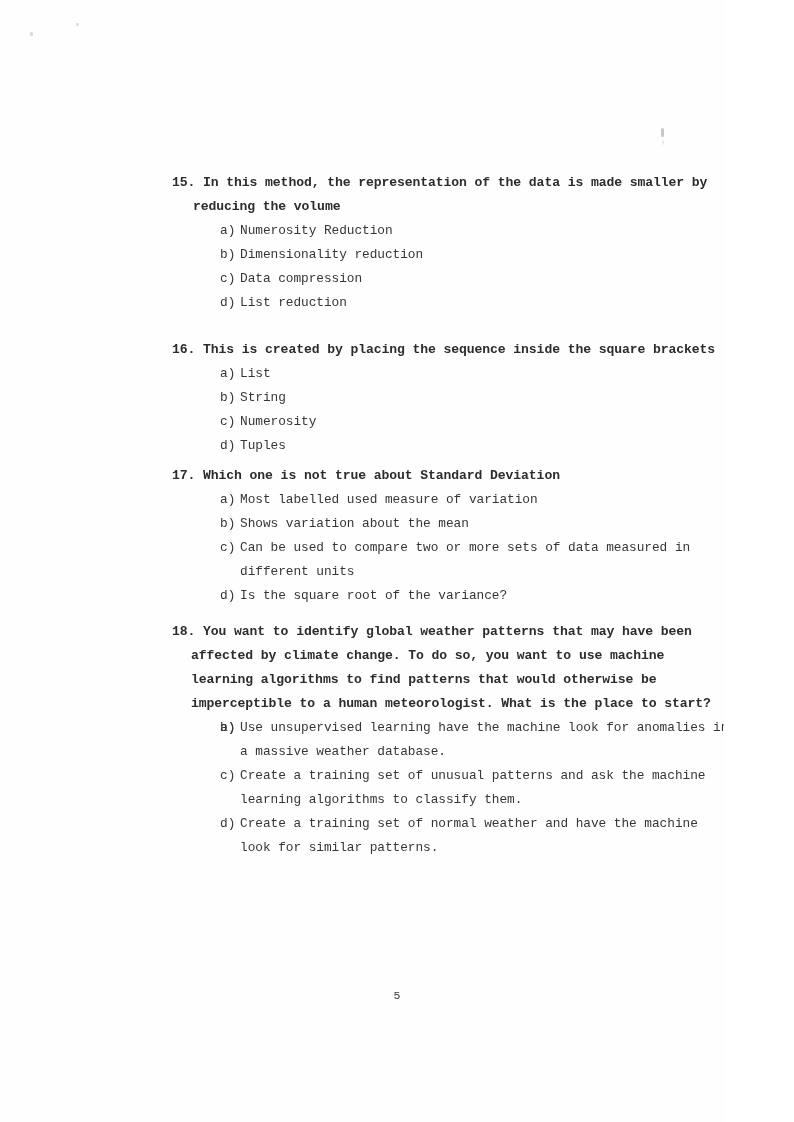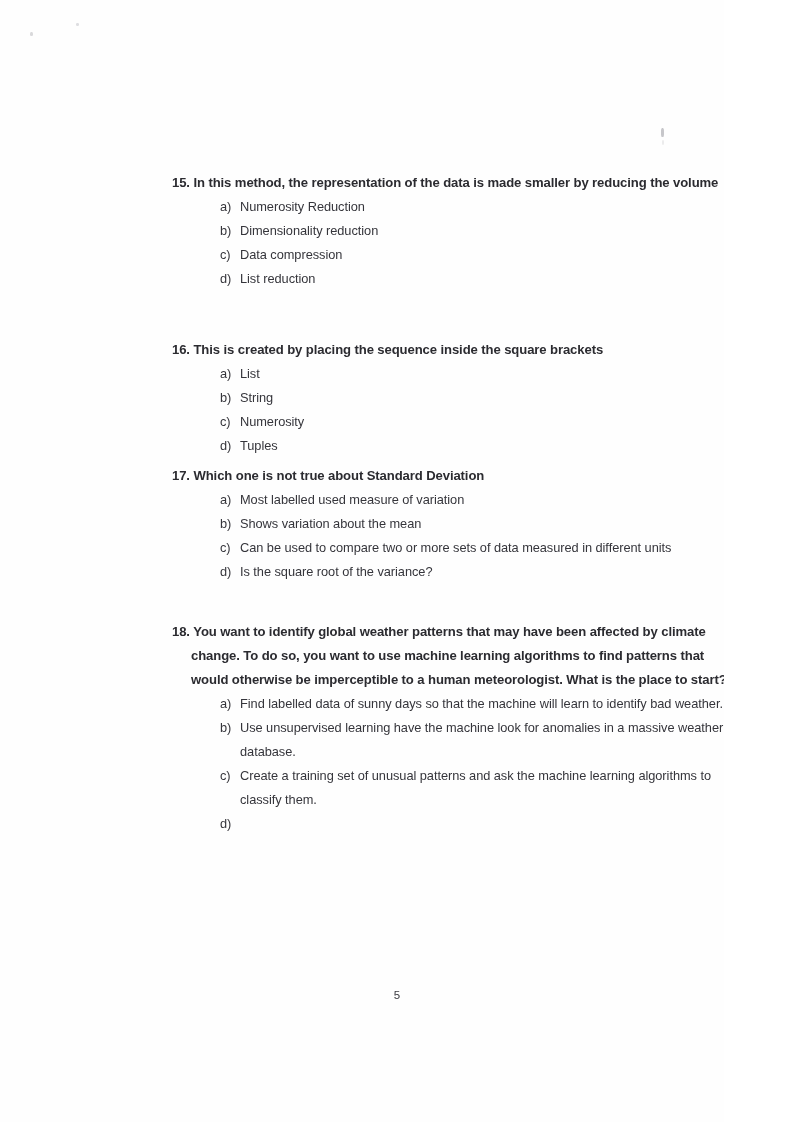--- a/index.html
+++ b/index.html
@@ -6,21 +6,21 @@
     margin: 0;
     padding: 0;
     background: #ffffff;
   }
   .page {
     position: relative;
     width: 724px;
     height: 1122px;
     background: #fefefe;
     overflow: hidden;
-    font-family: Liberation Sans, sans-serif;
+    font-family: Liberation Mono, monospace;
     color: #2b2b30;
     -webkit-font-smoothing: antialiased;
   }
 
   
   .speck {
     position: absolute;
     background: #b9b9be;
     border-radius: 40%;
     opacity: 0.55;
@@ -180,32 +180,32 @@
     </div>
 
     <div class="qblock" style="top:620px;">
       <div class="stem tight">
         <span class="qnum">18.</span>
         <span>You want to identify global weather patterns that may have been affected by climate change. To do so, you want to use machine learning algorithms to find patterns that would otherwise be imperceptible to a human meteorologist. What is the place to start?</span>
       </div>
       <div class="options">
         <div class="option">
           <span class="letter">a)</span>
-          <span class="otext">Find labelled data of sunny days so that the machine will learn to identify bad weather.</span>
         </div>
         <div class="option">
           <span class="letter">b)</span>
           <span class="otext">Use unsupervised learning have the machine look for anomalies in a massive weather database.</span>
         </div>
         <div class="option">
           <span class="letter">c)</span>
           <span class="otext">Create a training set of unusual patterns and ask the machine learning algorithms to classify them.</span>
         </div>
         <div class="option">
           <span class="letter">d)</span>
+          <span class="otext">Create a training set of normal weather and have the machine look for similar patterns.</span>
         </div>
       </div>
     </div>
 
   </div>
 
   <div class="page-number">5</div>
 
 </div>
 

